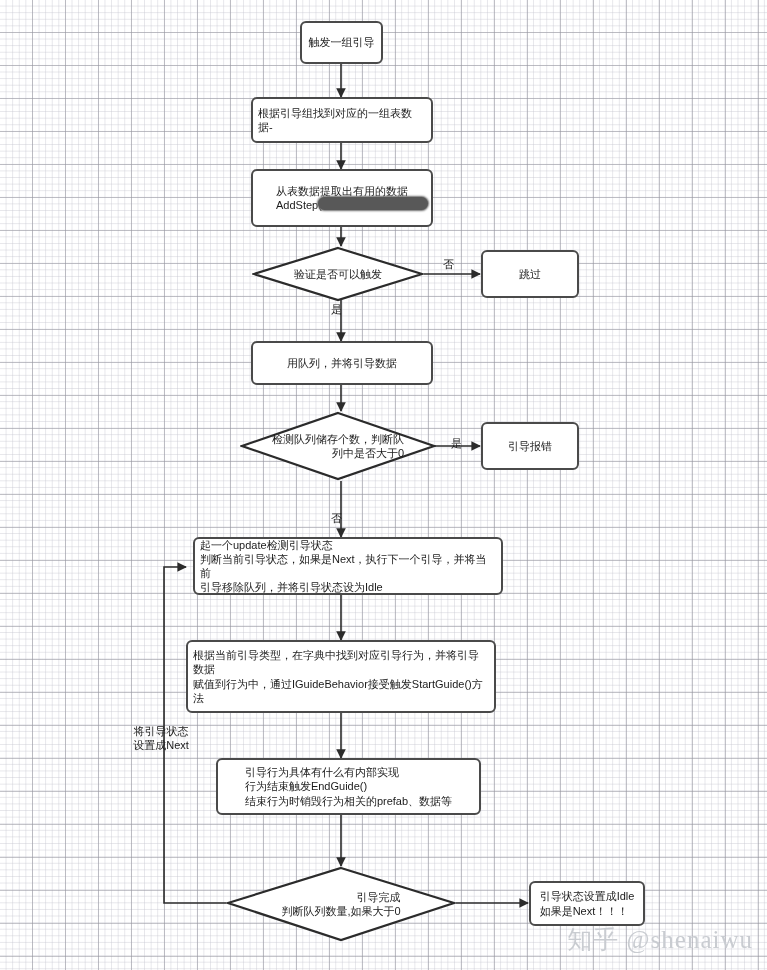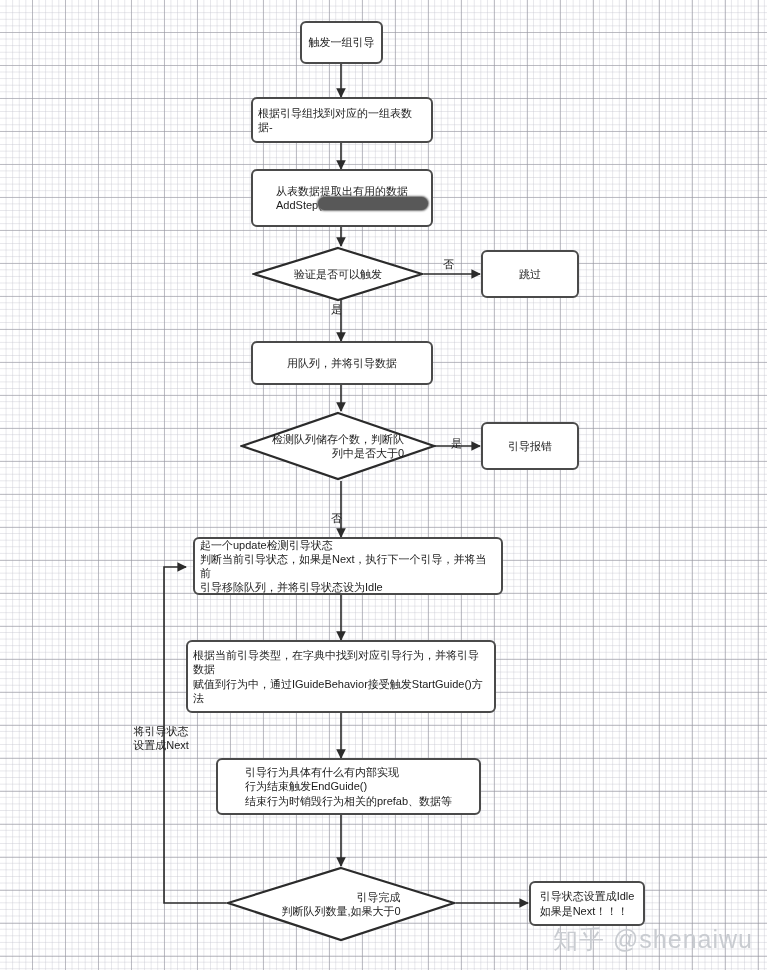--- a/index.html
+++ b/index.html
@@ -83,21 +83,21 @@
     box-shadow:0 0 2px 1px #6d6d6d;
   }
   #watermark{
     position:absolute;
     right:14px;bottom:14px;
     font-size:25px;
     color:#c9ccd1;
     letter-spacing:1px;
     z-index:6;
     white-space:nowrap;
-    font-family:Liberation Sans, sans-serif;
+    font-family:Liberation Serif, serif;
   }
 </style>
 </head>
 <body>
 
 <div id="canvas"></div>
 
 <svg id="edges" viewBox="0 0 767 970" xmlns="http://www.w3.org/2000/svg">
   <defs>
     <marker id="arrow" viewBox="0 0 10 10" refX="9" refY="5" markerWidth="6" markerHeight="6" orient="auto-start-reverse">

